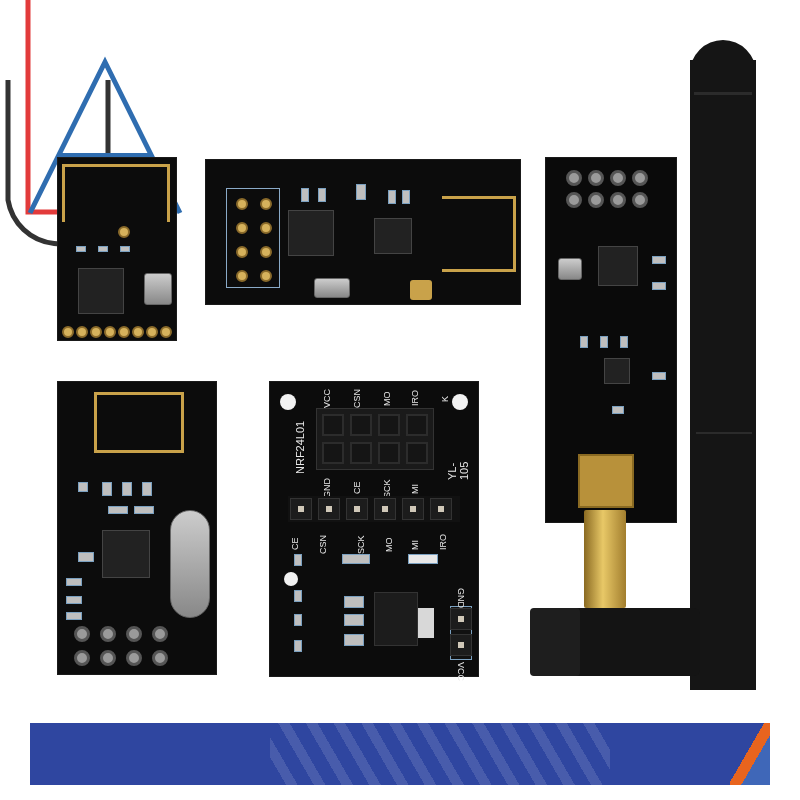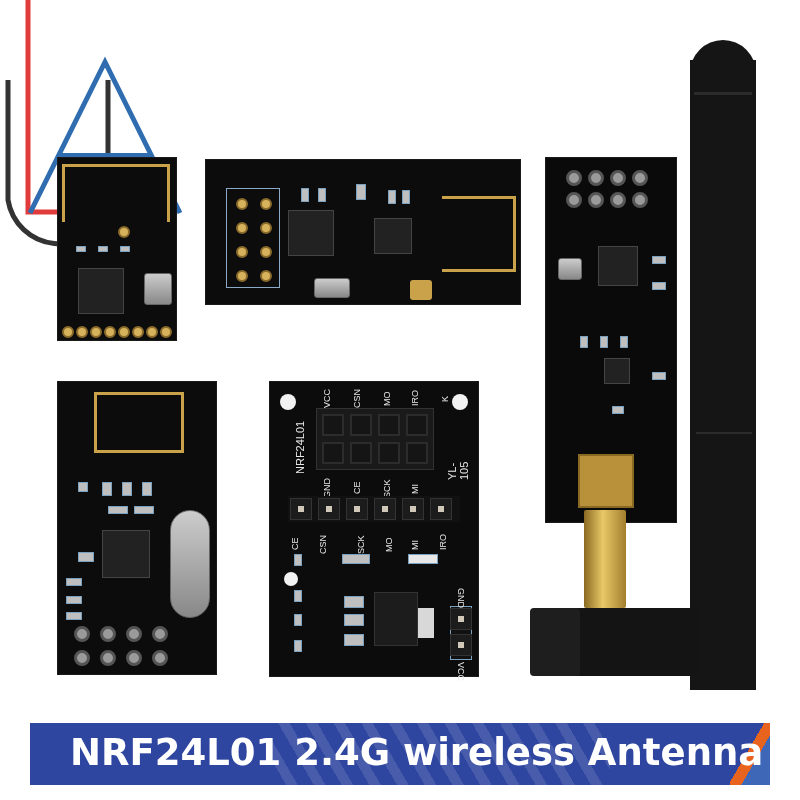--- a/index.html
+++ b/index.html
@@ -207,14 +207,13 @@
   <div style="position:absolute;left:180px;top:224px;width:22px;height:54px;background:#111;border:1px solid #7aa0c0;"></div>
   <div class="header-pin" style="left:180px;top:226px;"></div>
   <div class="header-pin" style="left:180px;top:252px;"></div>
   <div class="silk" style="left:184px;top:206px;transform:rotate(90deg);transform-origin:left top;left:196px;">GND</div>
   <div class="silk" style="left:196px;top:280px;transform:rotate(90deg);transform-origin:left top;">VCC</div>
 </div>
 
 <div id="banner">
   <div class="stripes"></div>
   <div class="accent"></div>
-  <div id="banner-text">NRF24L01 2.4G wireless Antenna</div>
 </div>
 
 </body></html>

